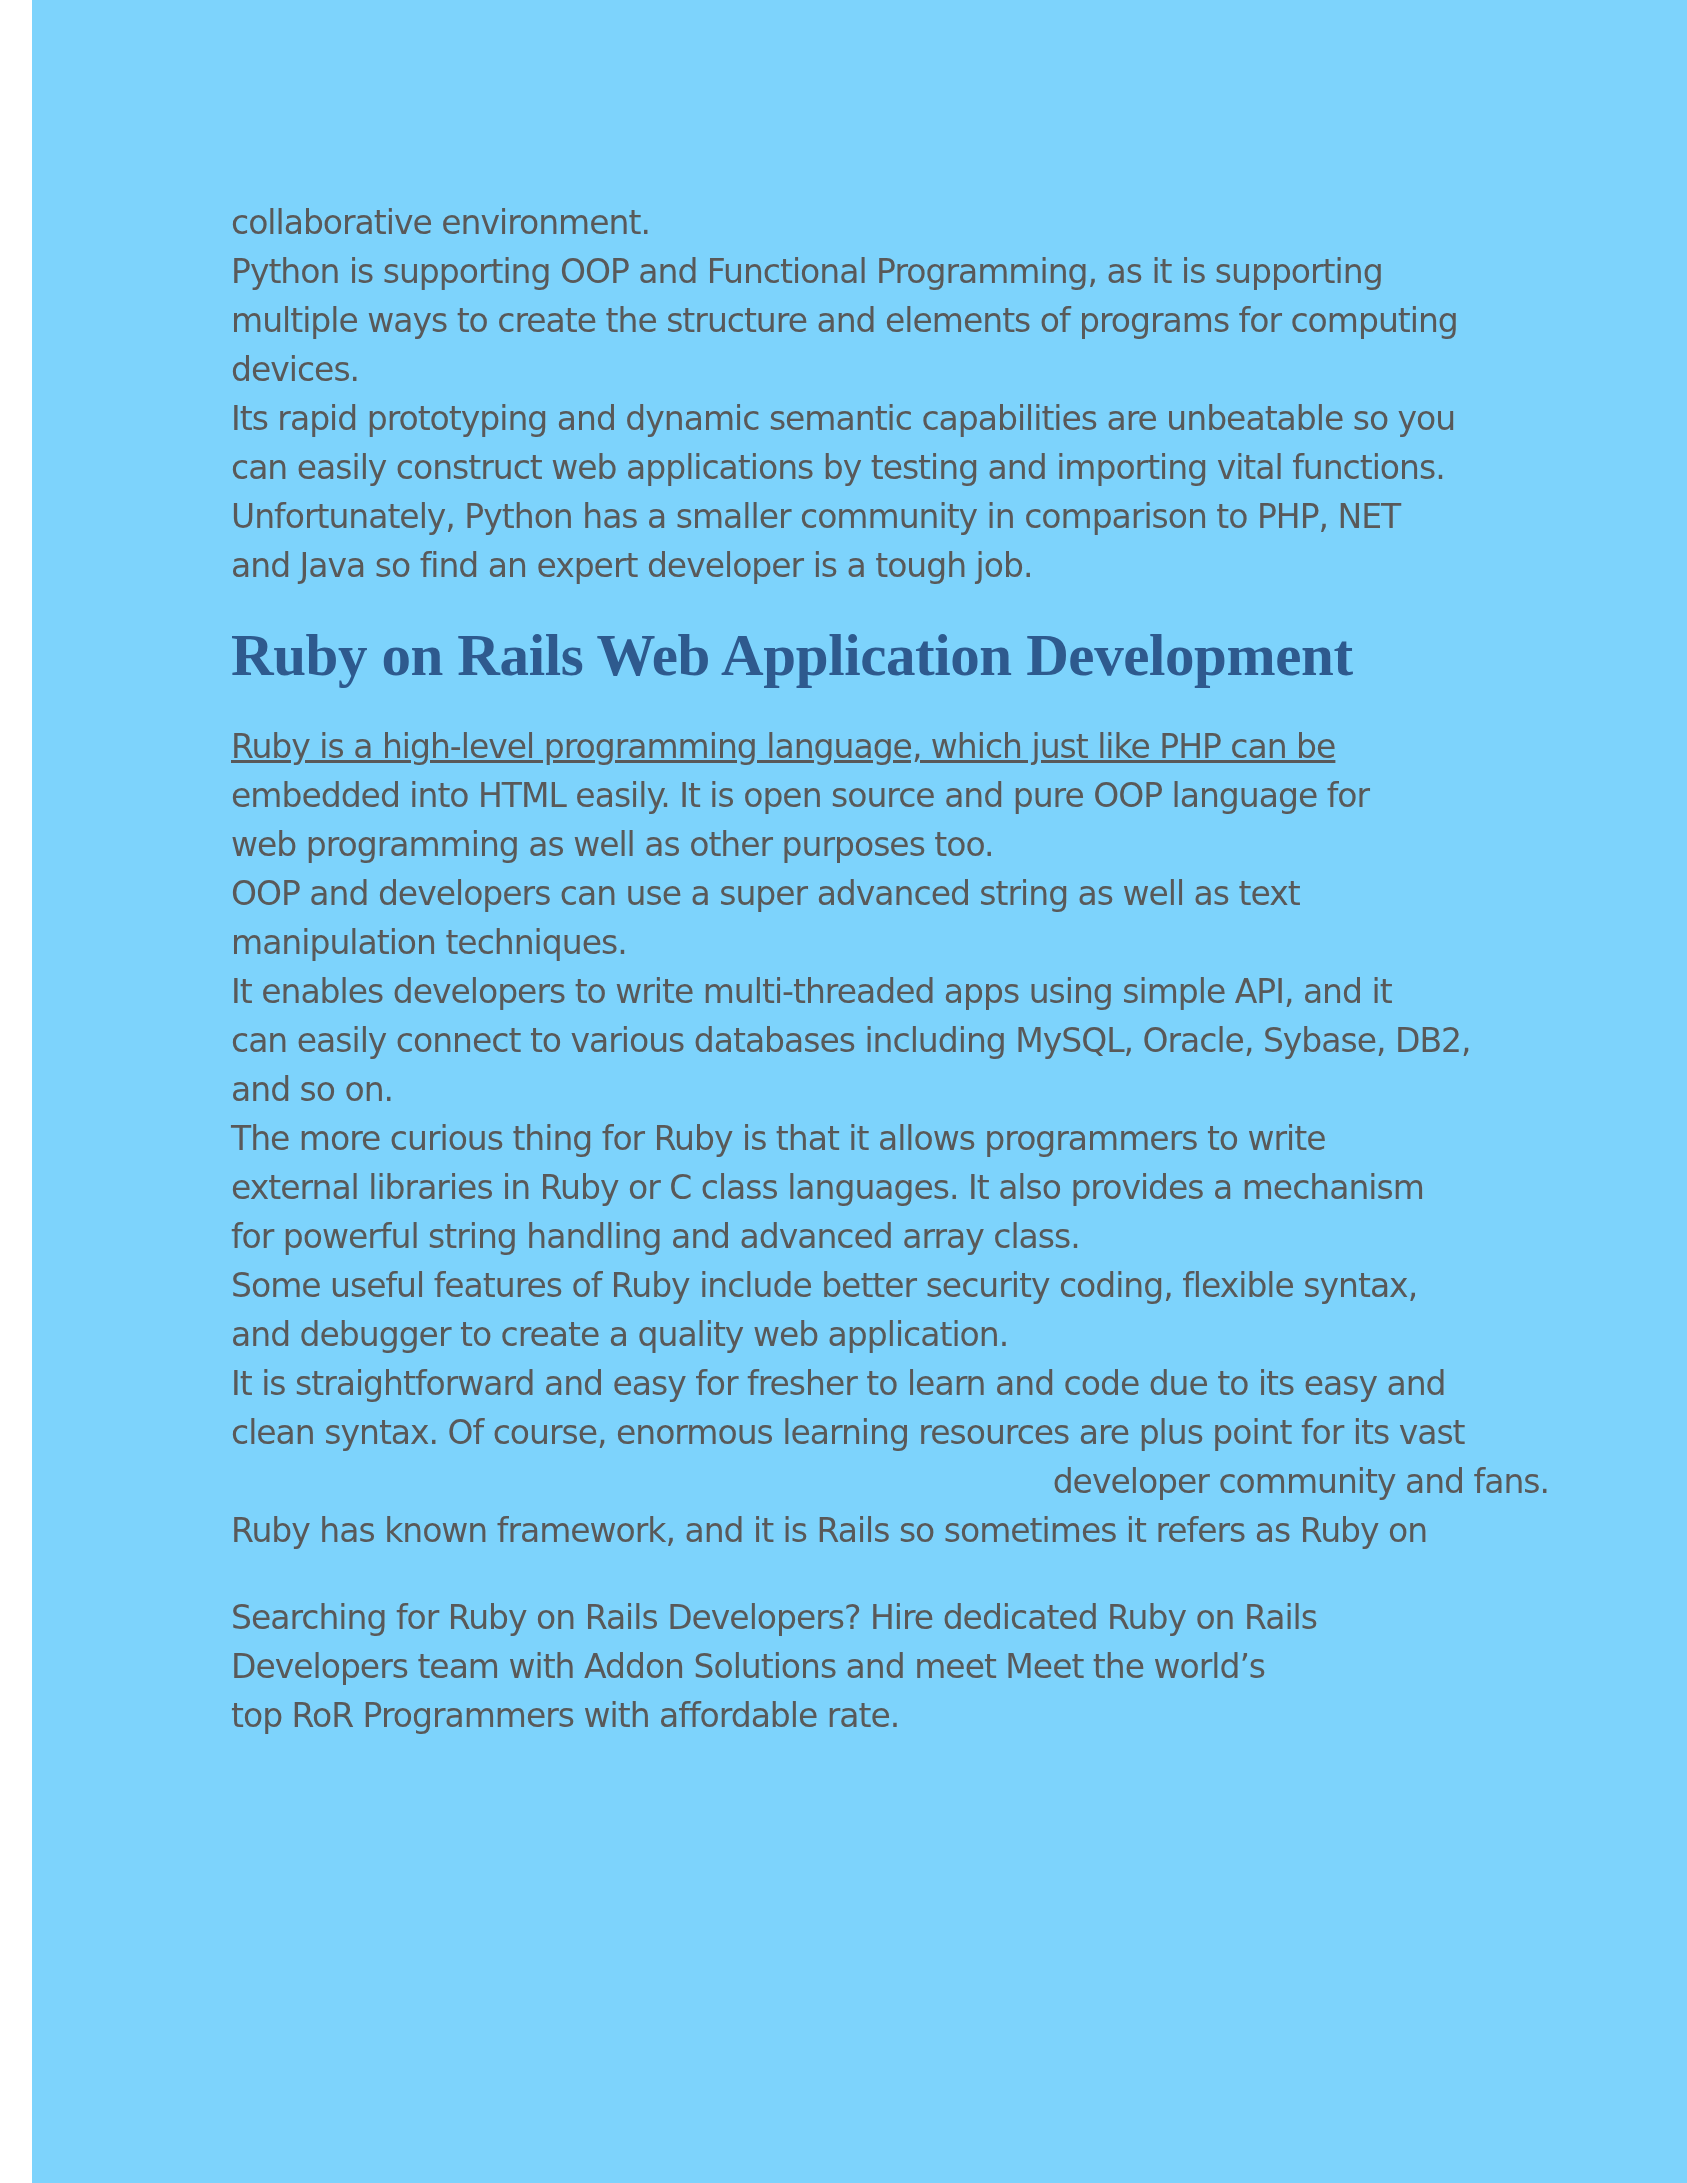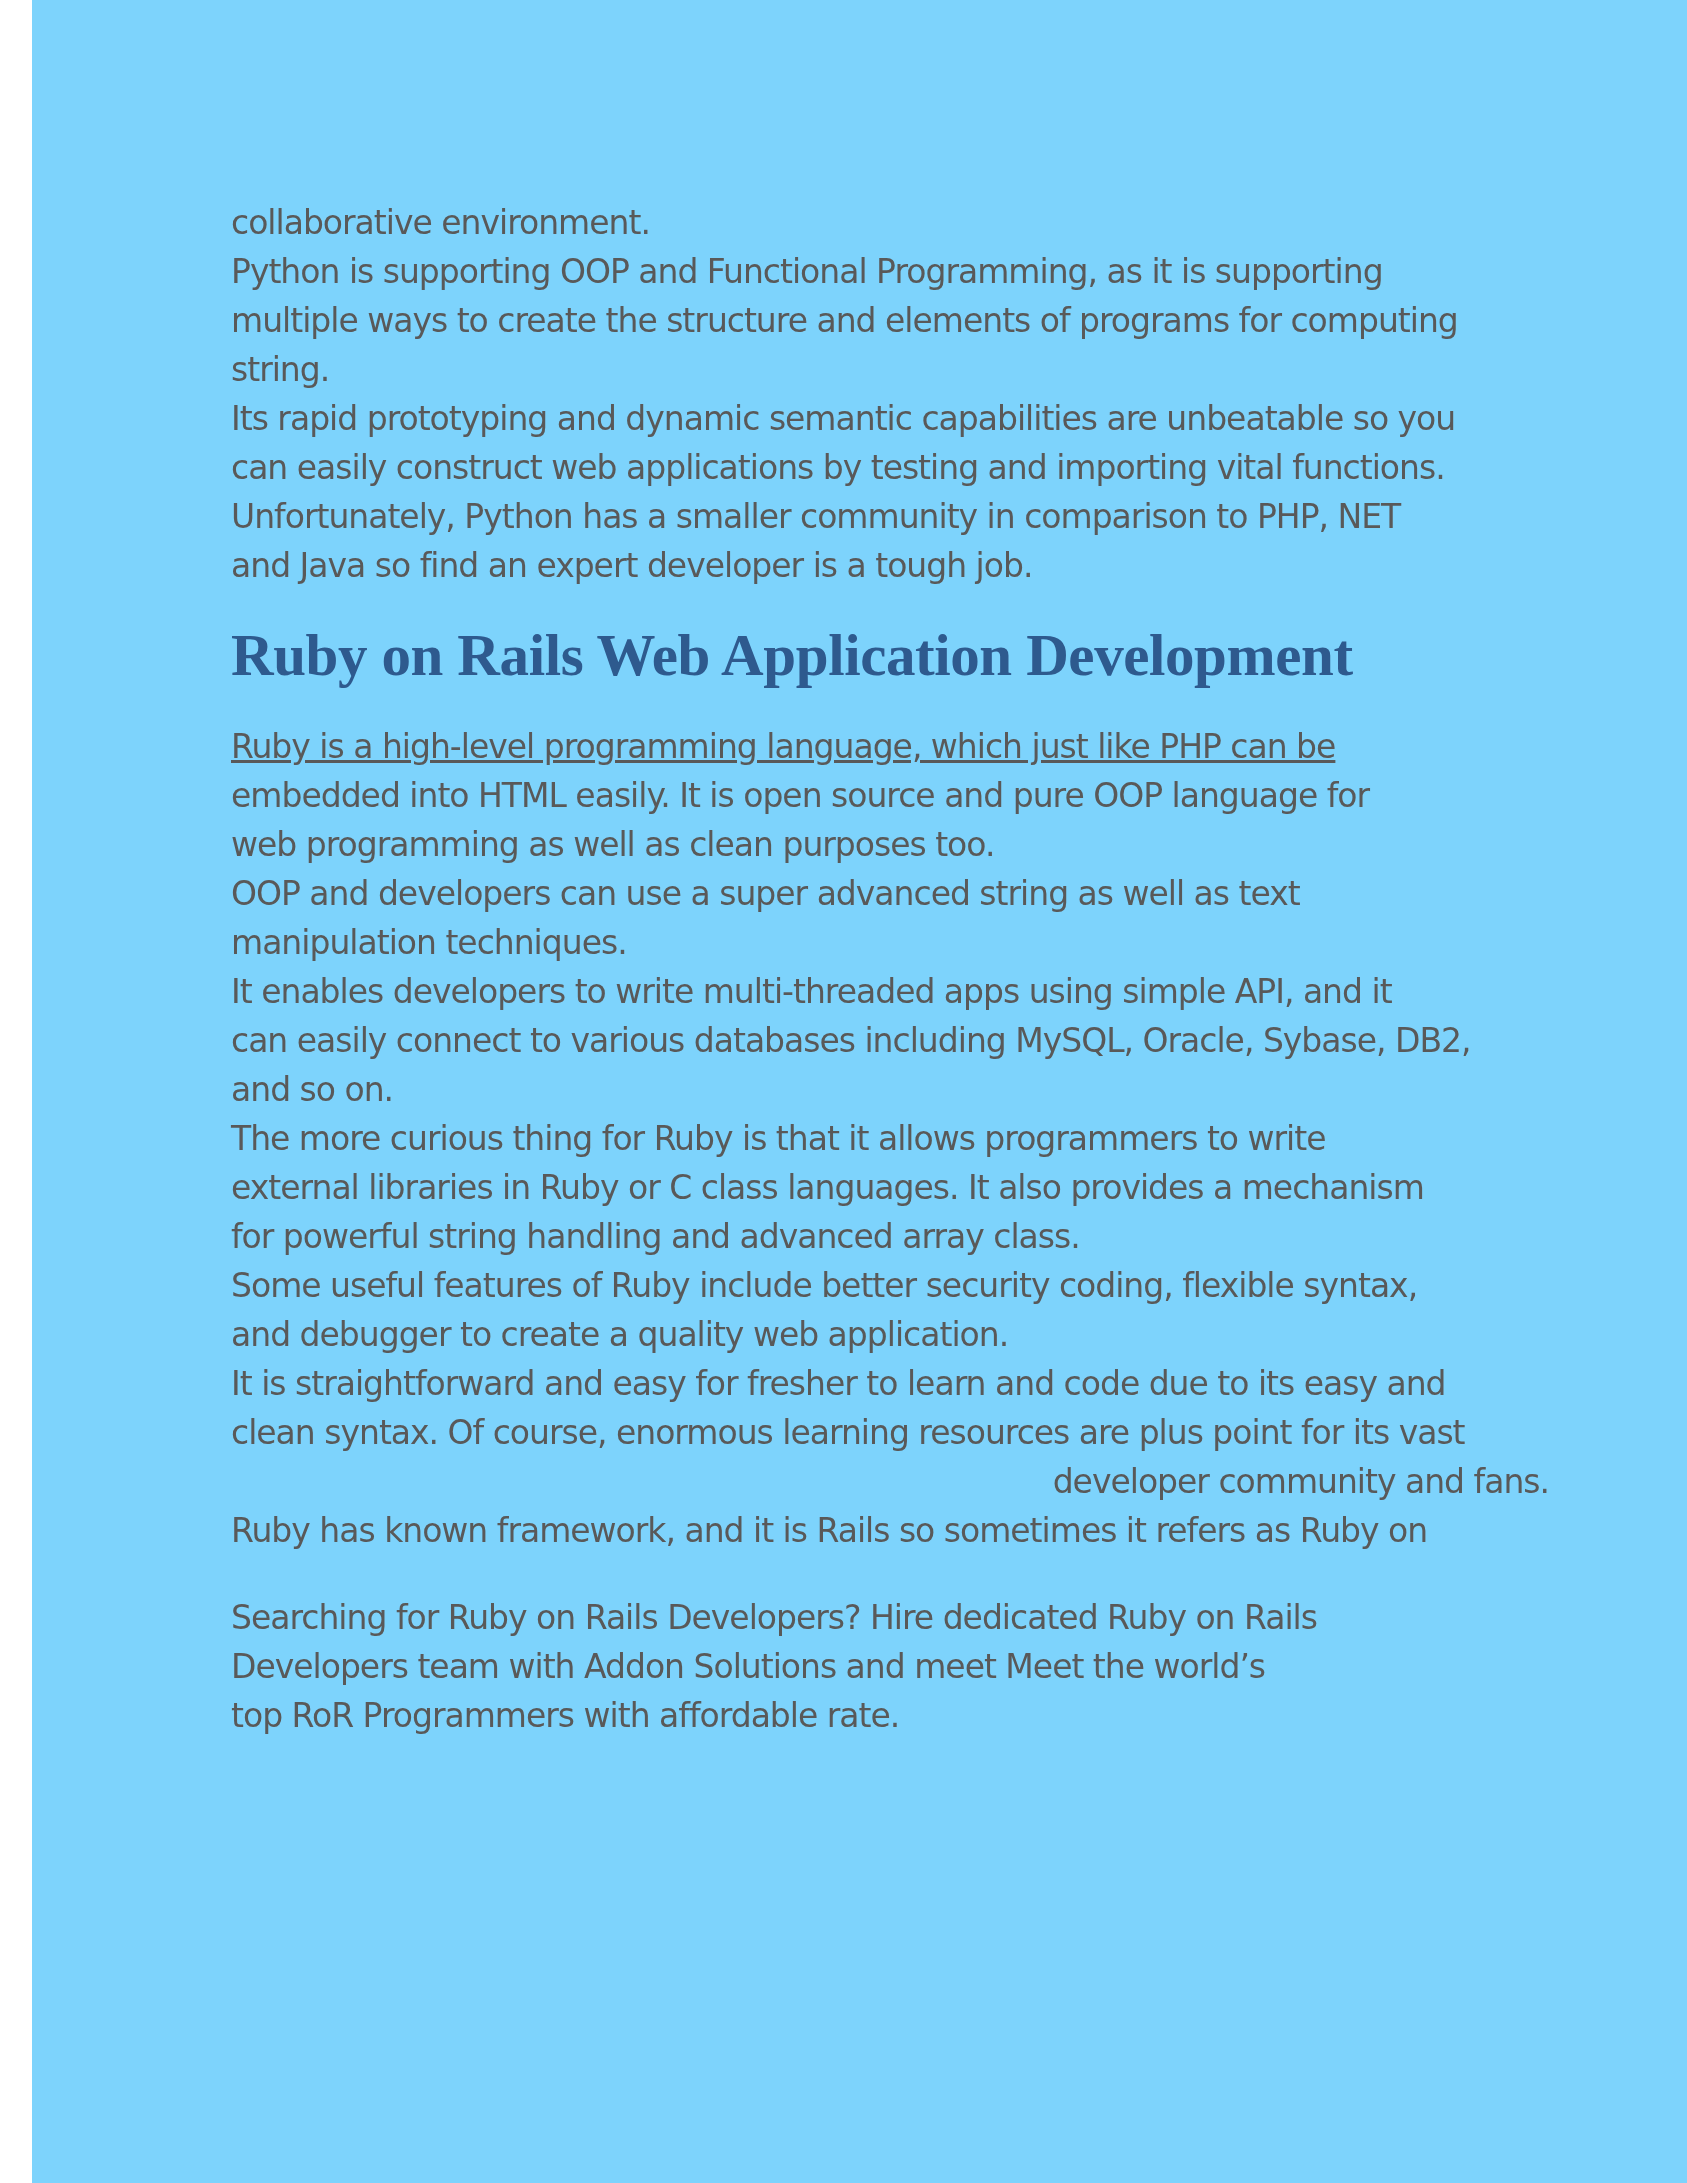--- a/index.html
+++ b/index.html
@@ -55,37 +55,37 @@
 
 <div class="page" style="background: #7dd3fc; margin-left: 32px;">
   <div class="content">
 
     <div class="block">
       <div class="line" style="color: rgb(89, 89, 89); transform-origin: left center;">collaborative environment.</div>
     </div>
     <div class="block">
       <div class="line" style="color: rgb(89, 89, 89); transform-origin: left center;">Python is supporting OOP and Functional Programming, as it is supporting</div>
       <div class="line" style="color: rgb(89, 89, 89); transform-origin: left center;">multiple ways to create the structure and elements of programs for computing</div>
-      <div class="line" style="color: rgb(89, 89, 89); transform-origin: left center;">string.</div>
+      <div class="line" style="color: rgb(89, 89, 89); transform-origin: left center;">devices.</div>
     </div>
     <div class="block">
       <div class="line" style="color: rgb(89, 89, 89); transform-origin: left center;">Its rapid prototyping and dynamic semantic capabilities are unbeatable so you</div>
       <div class="line" style="color: rgb(89, 89, 89); transform-origin: left center;">can easily construct web applications by testing and importing vital functions.</div>
     </div>
     <div class="block">
       <div class="line" style="color: rgb(89, 89, 89); transform-origin: left center;">Unfortunately, Python has a smaller community in comparison to PHP, NET</div>
       <div class="line" style="color: rgb(89, 89, 89); transform-origin: left center;">and Java so find an expert developer is a tough job.</div>
     </div>
 
     <h1 class="heading" style="color: rgb(46, 90, 142); transform-origin: left center;">Ruby on Rails Web Application Development</h1>
 
     <div class="block">
       <div class="line" style="color: rgb(89, 89, 89); transform-origin: left center; text-decoration: underline;">Ruby is a high-level programming language, which just like PHP can be</div>
       <div class="line" style="color: rgb(89, 89, 89); transform-origin: left center;">embedded into HTML easily. It is open source and pure OOP language for</div>
-      <div class="line" style="color: rgb(89, 89, 89); transform-origin: left center;">web programming as well as clean purposes too.</div>
+      <div class="line" style="color: rgb(89, 89, 89); transform-origin: left center;">web programming as well as other purposes too.</div>
     </div>
     <div class="block">
       <div class="line" style="color: rgb(89, 89, 89); transform-origin: left center;">OOP and developers can use a super advanced string as well as text</div>
       <div class="line" style="color: rgb(89, 89, 89); transform-origin: left center;">manipulation techniques.</div>
     </div>
     <div class="block">
       <div class="line" style="color: rgb(89, 89, 89); transform-origin: left center;">It enables developers to write multi-threaded apps using simple API, and it</div>
       <div class="line" style="color: rgb(89, 89, 89); transform-origin: left center;">can easily connect to various databases including MySQL, Oracle, Sybase, DB2,</div>
       <div class="line" style="color: rgb(89, 89, 89); transform-origin: left center;">and so on.</div>
     </div>

